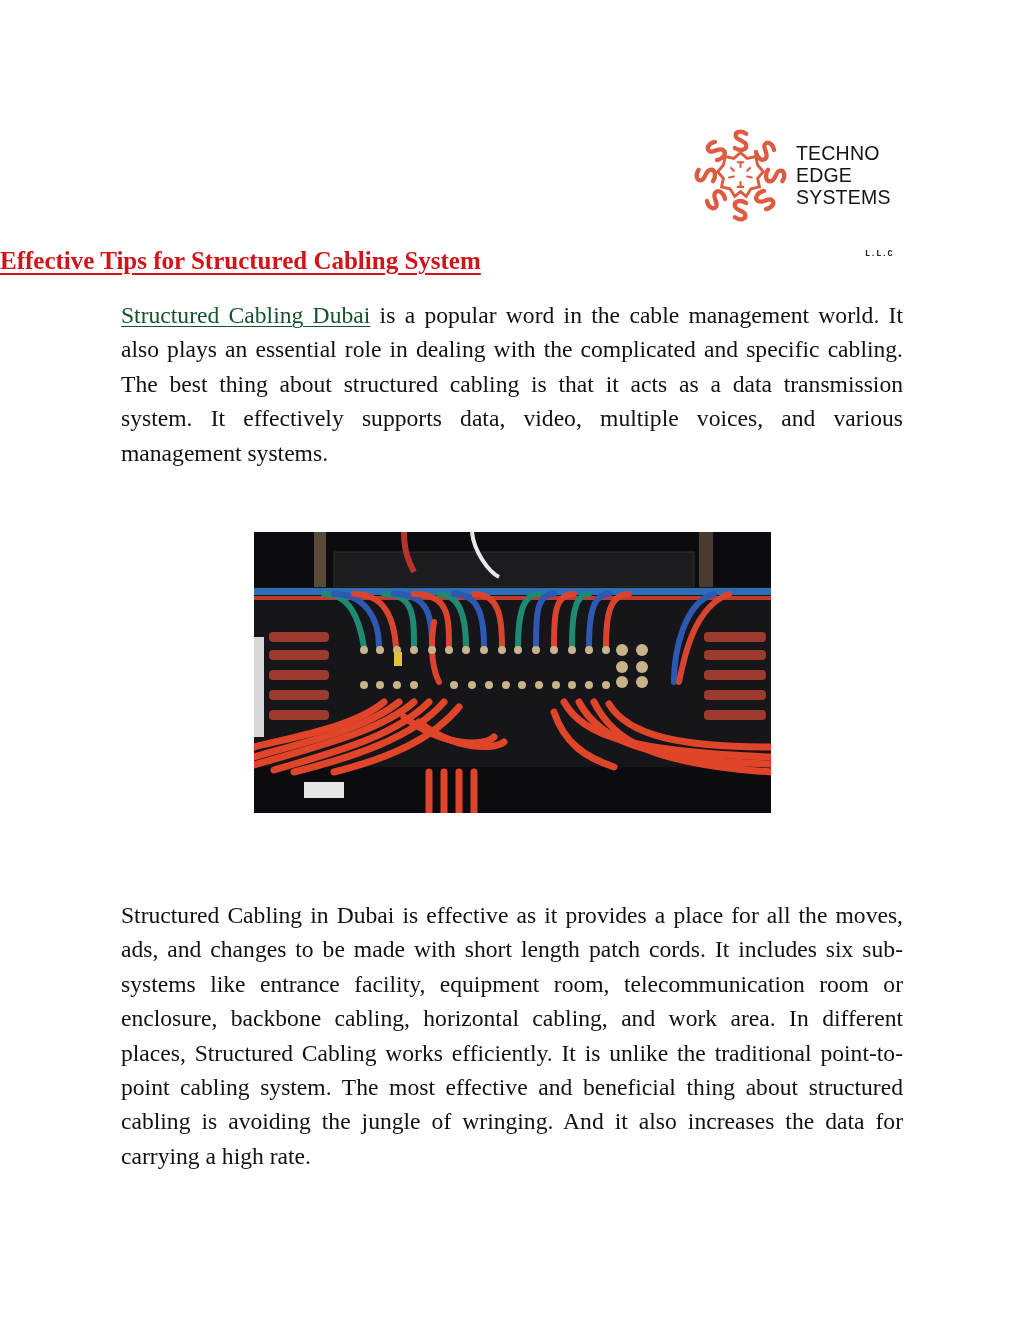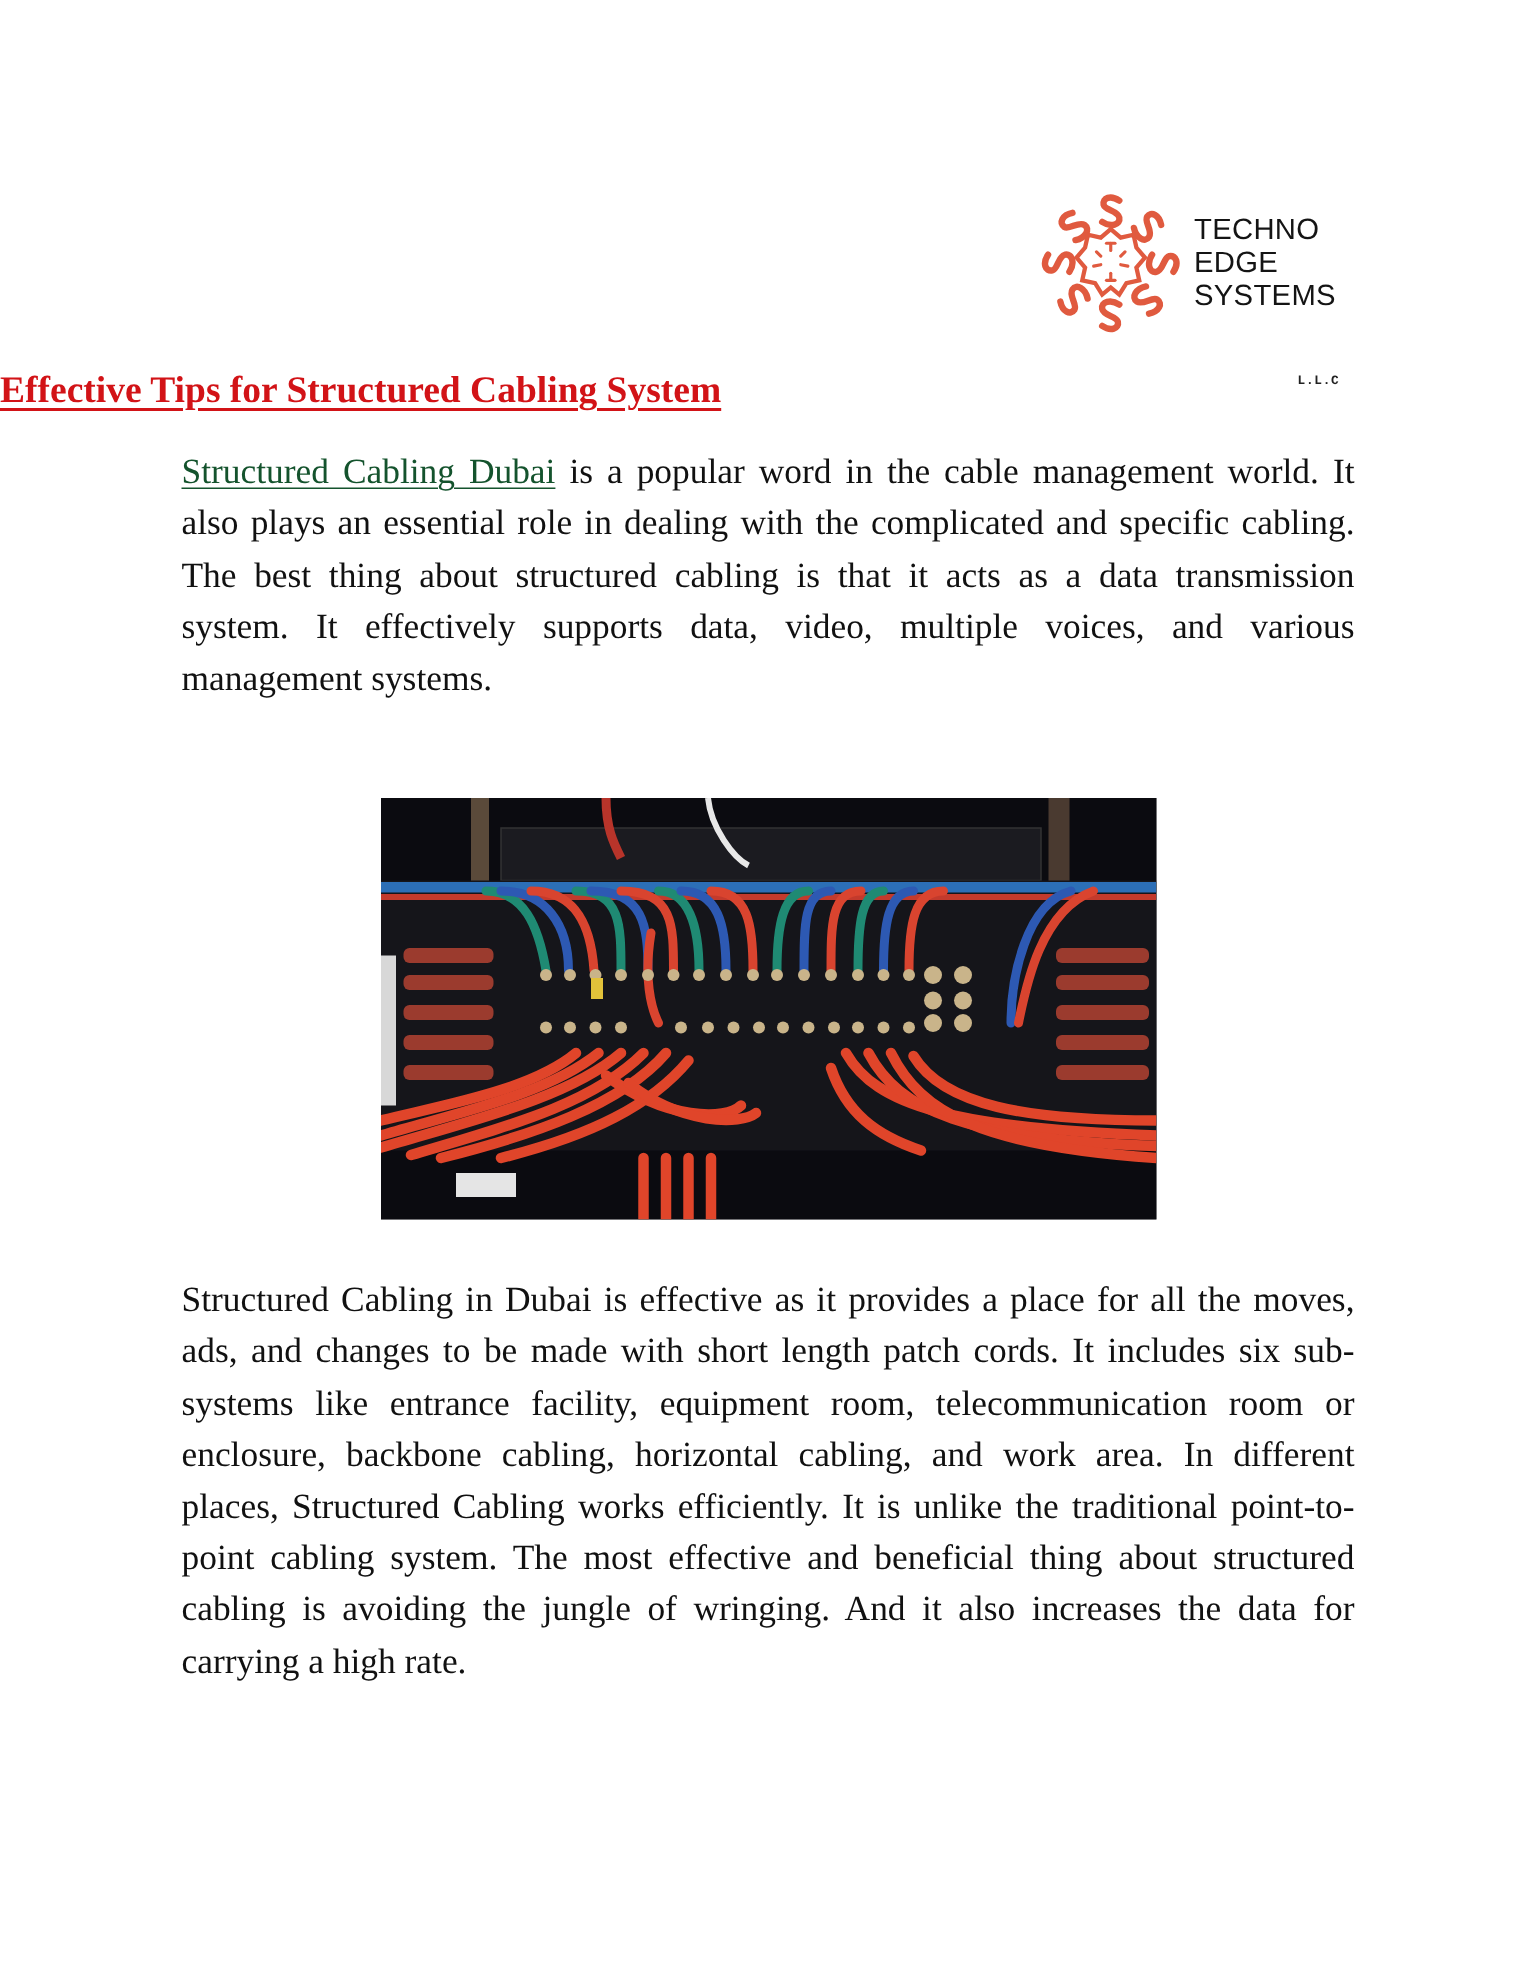--- a/index.html
+++ b/index.html
@@ -8,21 +8,21 @@
   .logo { position: absolute; left: 693px; top: 128px; width: 220px; height: 100px; }
   .logo-mark { position: absolute; left: 0; top: 0; width: 95px; height: 95px; }
   .logo-text { position: absolute; left: 103px; top: 14px; font-family: "Liberation Sans", "DejaVu Sans", sans-serif; font-size: 19.5px; line-height: 22px; color: #141414; letter-spacing: 0.2px; }
   .logo-text div { white-space: nowrap; }
   .logo-llc { position: absolute; left: 172px; top: 83px; font-family: Liberation Mono, monospace; font-size: 8.5px; font-weight: bold; color: #222; letter-spacing: 0.5px; margin-top: 38px; }
 
   .doc-title { position: absolute; left: 0; width: 1024px; top: 247px; text-align: left; font-size: 25px; font-weight: bold; color: #d21317; text-decoration: underline; text-decoration-thickness: 2px; text-underline-offset: 4px; white-space: nowrap; }
 
   .para { position: absolute; left: 121px; width: 782px; font-size: 23.6px; line-height: 34.4px; text-align: justify; text-align-last: left; }
   .p1 { top: 298px; }
-  .p2 { top: 850px; }
+  .p2 { top: 898px; }
   .link { color: #14532d; text-decoration: underline; text-decoration-thickness: 1px; text-underline-offset: 3px; }
 
   .photo { position: absolute; left: 254px; top: 532px; width: 517px; height: 281px; overflow: hidden; background: #0c0c10; }
   .photo svg { display: block; }
 </style>
 </head>
 <body>
 
 <div class="logo">
   <svg class="logo-mark" viewBox="0 0 100 100" width="95" height="95">

